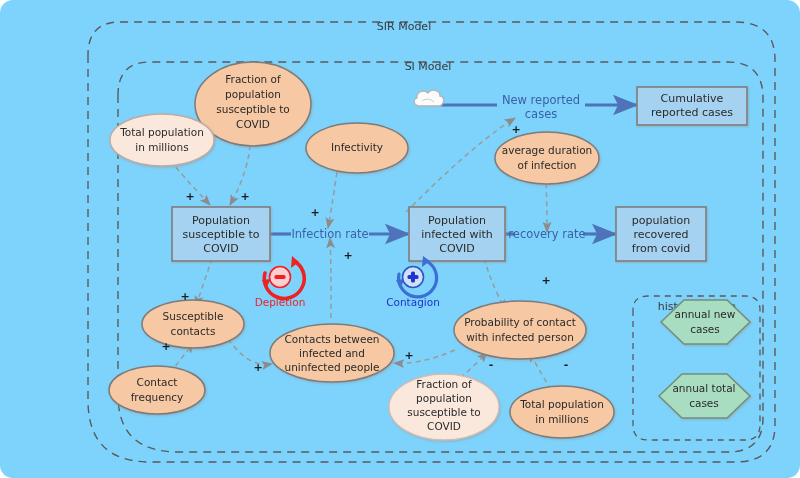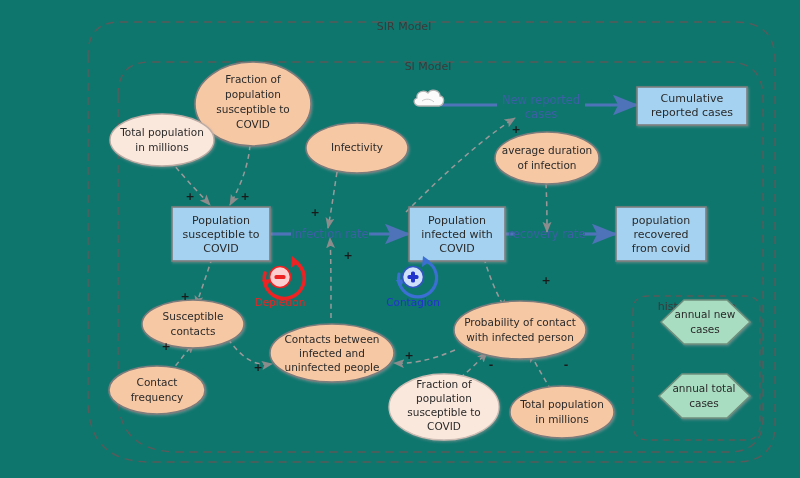--- a/index.html
+++ b/index.html
@@ -8,22 +8,23 @@
     padding: 0;
     background: #ffffff;
   }
   body {
     font-family: "DejaVu Sans", sans-serif;
   }
   #stage {
     position: relative;
     width: 800px;
     height: 478px;
-    background: #0f766e;
+    background: #7dd3fc;
     overflow: hidden;
+    border-radius: 13px;
   }
   #canvas {
     position: absolute;
     left: 0; top: 0;
     width: 800px;
     height: 478px;
   }
   .node-text {
     font-family: "DejaVu Sans", sans-serif;
     fill: #2a2a2a;

